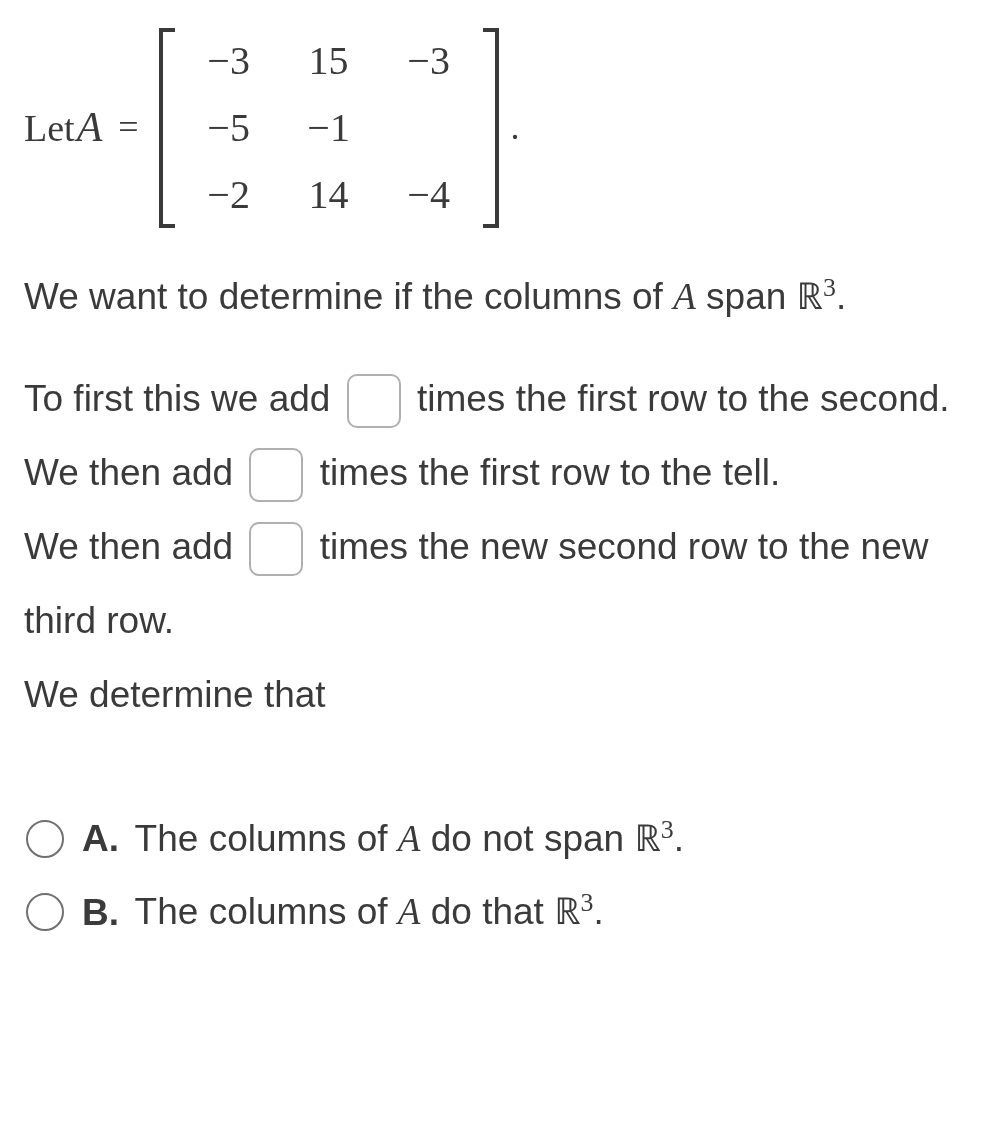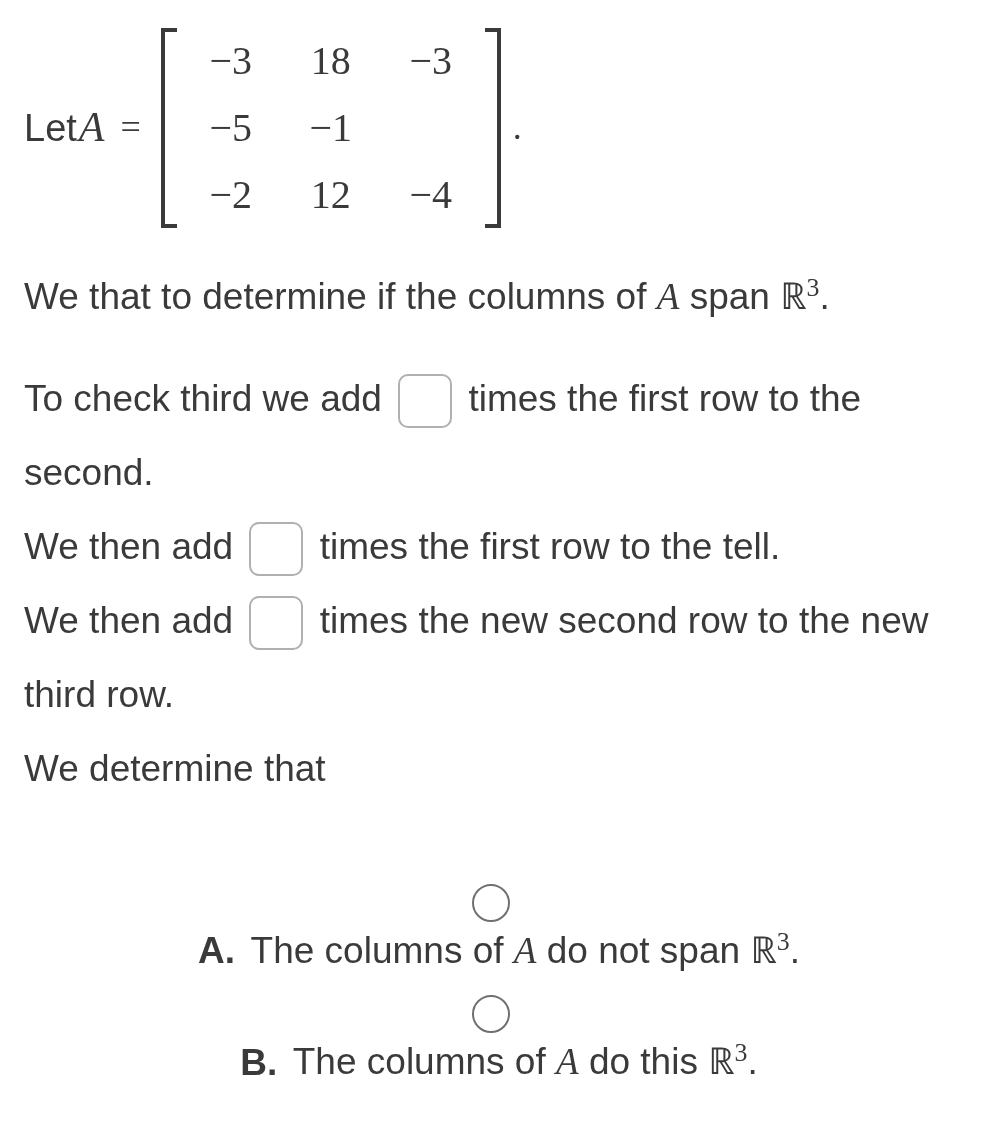--- a/index.html
+++ b/index.html
@@ -15,20 +15,21 @@
     font-size: 36px;
     line-height: 1.55;
   }
   .eq-row {
     display: flex;
     align-items: center;
     margin-bottom: 40px;
   }
   .let {
     font-size: 38px;
+    font-family: Liberation Serif, serif;
   }
   .A-var {
     font-style: italic;
     font-family: "Times New Roman", serif;
     font-size: 42px;
     padding: 0 6px 0 2px;
   }
   .eq-sign {
     font-family: "Times New Roman", serif;
     font-size: 36px;
@@ -103,21 +104,20 @@
     text-align: center;
   }
   .options {
     margin-top: 70px;
   }
   .opt-row {
     display: flex;
     align-items: center;
     padding: 8px 0;
     font-size: 37px;
-    flex-direction: column;
   }
   .radio {
     appearance: none;
     width: 38px;
     height: 38px;
     border: 2px solid #707070;
     border-radius: 50%;
     margin: 0 18px 0 2px;
     background: #fff;
     flex-shrink: 0;
@@ -135,57 +135,57 @@
   <div class="eq-row">
     <span class="let">Let</span>
     <span class="A-var">A</span>
     <span class="eq-sign">=</span>
 
     <div class="matrix-wrap">
       <div class="bracket-l"></div>
       <div class="matrix-body">
         <div class="mrow">
           <span class="mcell">−3</span>
-          <span class="mcell">18</span>
+          <span class="mcell">15</span>
           <span class="mcell">−3</span>
         </div>
         <div class="mrow">
           <span class="mcell">−5</span>
           <span class="mcell">−1</span>
         </div>
         <div class="mrow">
           <span class="mcell">−2</span>
-          <span class="mcell">12</span>
+          <span class="mcell">14</span>
           <span class="mcell">−4</span>
         </div>
       </div>
       <div class="bracket-r"></div>
     </div>
     <span class="after-matrix">.</span>
   </div>
 
   <div class="para">
-    <span>We that to determine if the columns of </span><span class="serif-var">A</span><span> span </span><span class="bb">ℝ</span><span class="sup">3</span><span>.</span>
+    <span>We want to determine if the columns of </span><span class="serif-var">A</span><span> span </span><span class="bb">ℝ</span><span class="sup">3</span><span>.</span>
   </div>
 
   <div class="flow">
-    <span>To check third we add </span><input class="inline-input" type="text" style=""><span> times the first row to the second.</span><br>
+    <span>To first this we add </span><input class="inline-input" type="text" style=""><span> times the first row to the second.</span><br>
     <span>We then add </span><input class="inline-input" type="text" style=""><span> times the first row to the tell.</span><br>
     <span>We then add </span><input class="inline-input" type="text" style=""><span> times the new second row to the new third row.</span><br>
     <span>We determine that</span>
   </div>
 
   <div class="options">
     <label class="opt-row">
       <input type="radio" name="ans" class="radio" style="">
       <span>
         <span class="opt-label-strong">A.</span><span> The columns of </span><span class="serif-var">A</span><span> do not span </span><span class="bb">ℝ</span><span class="sup">3</span><span>.</span>
       </span>
     </label>
     <label class="opt-row">
       <input type="radio" name="ans" class="radio" style="">
       <span>
-        <span class="opt-label-strong">B.</span><span> The columns of </span><span class="serif-var">A</span><span> do this </span><span class="bb">ℝ</span><span class="sup">3</span><span>.</span>
+        <span class="opt-label-strong">B.</span><span> The columns of </span><span class="serif-var">A</span><span> do that </span><span class="bb">ℝ</span><span class="sup">3</span><span>.</span>
       </span>
     </label>
   </div>
 
 </div>
 
 </body></html>

